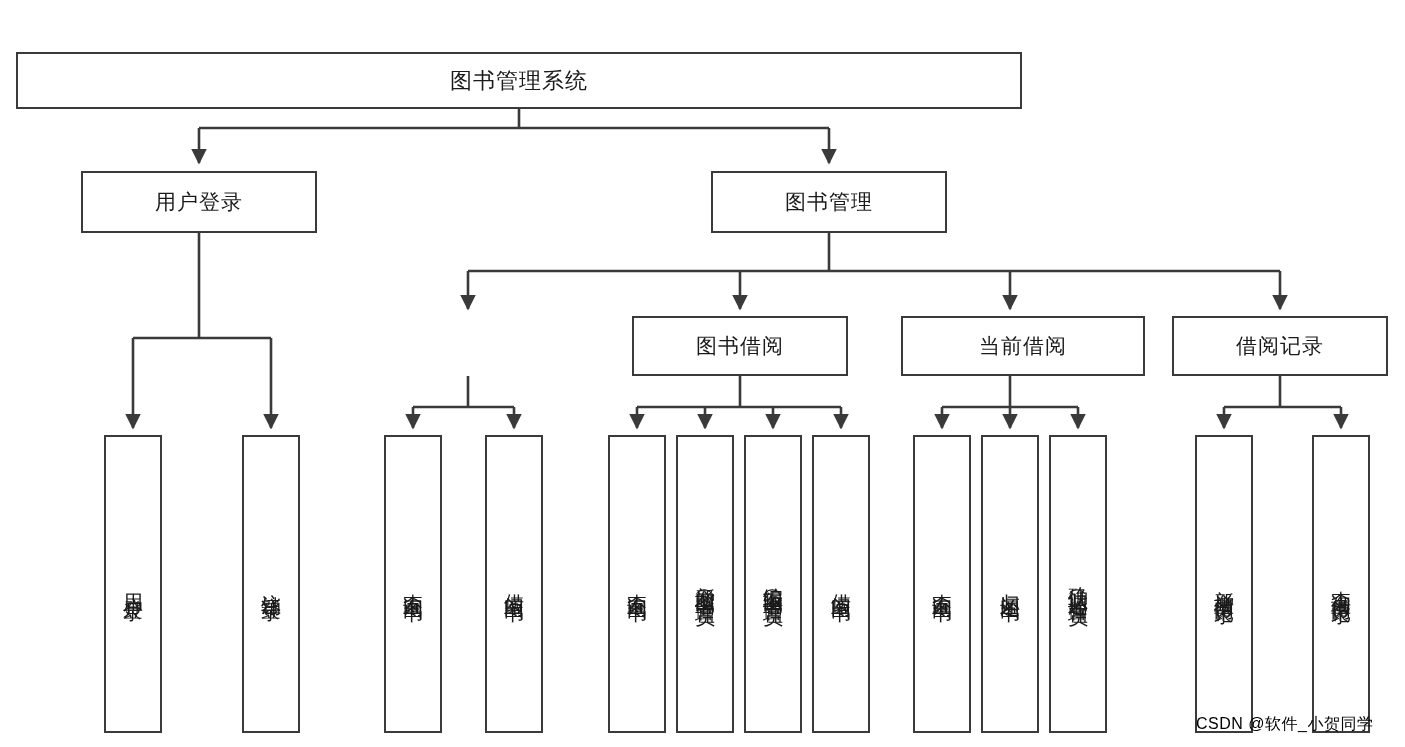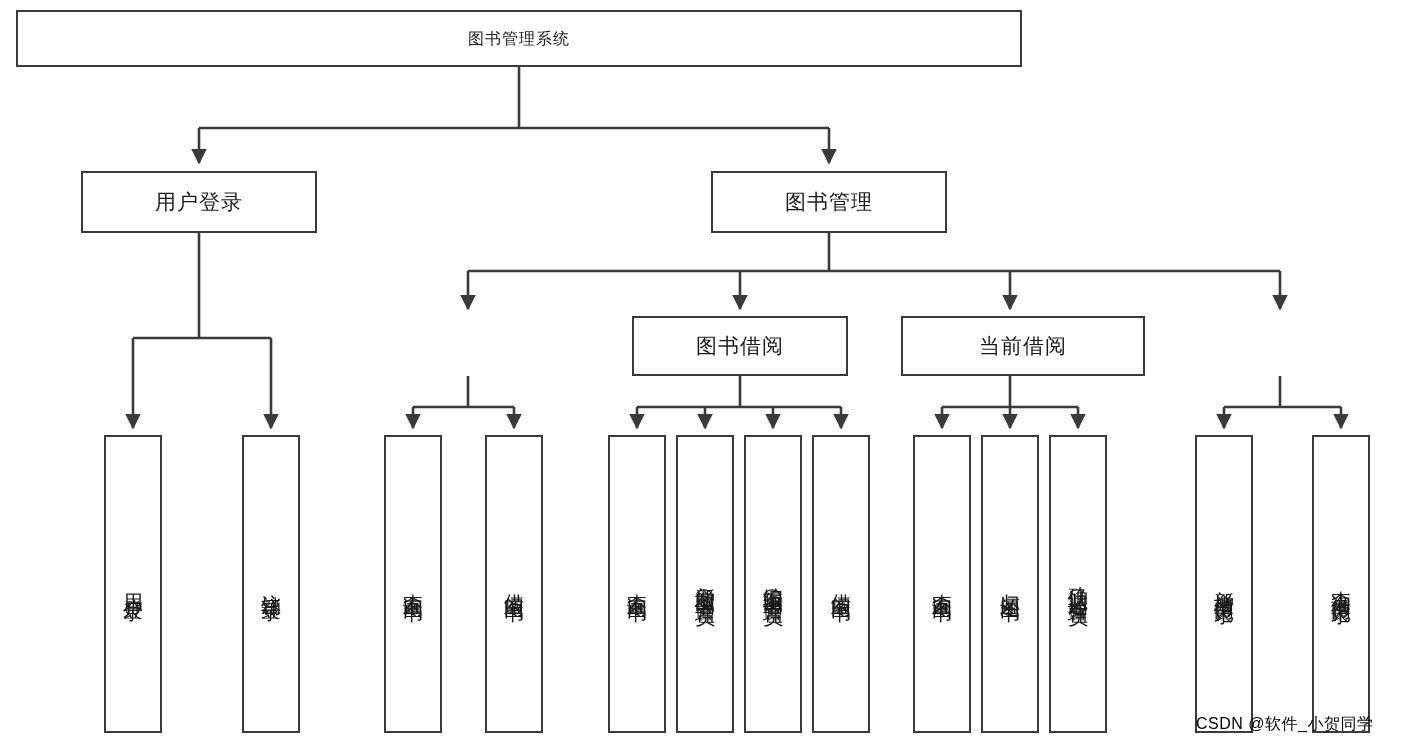--- a/index.html
+++ b/index.html
@@ -44,21 +44,22 @@
   }
   .node.vertical {
     writing-mode: vertical-rl;
     text-orientation: upright;
     font-size: 20px;
     line-height: 1.15;
     letter-spacing: 3px;
     padding: 6px 0;
   }
   .node.root {
-    font-size: 16px;
+    font-size: 22px;
+    margin-top: 42px;
   }
   .watermark {
     position: absolute;
     left: 1196px;
     top: 714px;
     font-size: 16px;
     color: #000000;
     white-space: nowrap;
     letter-spacing: 0.5px;
     font-family: "Liberation Sans", "DejaVu Sans", sans-serif;
@@ -123,20 +124,21 @@
 
   <div class="node horizontal" style="left:81px; top:171px; width:236px; height:62px;">用户登录</div>
 
   <div class="node horizontal" style="left:711px; top:171px; width:236px; height:62px;text-align:center;">图书管理</div>
 
 
   <div class="node horizontal" style="left:632px; top:316px; width:216px; height:60px;">图书借阅</div>
 
   <div class="node horizontal" style="left:901px; top:316px; width:244px; height:60px;">当前借阅</div>
 
+  <div class="node horizontal" style="left:1172px; top:316px; width:216px; height:60px;">借阅记录</div>
 
   <div class="node vertical" style="left:104px; top:435px; width:58px; height:298px;">用户登录</div>
 
   <div class="node vertical" style="left:242px; top:435px; width:58px; height:298px;">注销登录</div>
 
   <div class="node vertical" style="left:384px; top:435px; width:58px; height:298px;">查询图书</div>
 
   <div class="node vertical" style="left:485px; top:435px; width:58px; height:298px;">借阅图书</div>
 
   <div class="node vertical" style="left:608px; top:435px; width:58px; height:298px;">查询图书</div>

